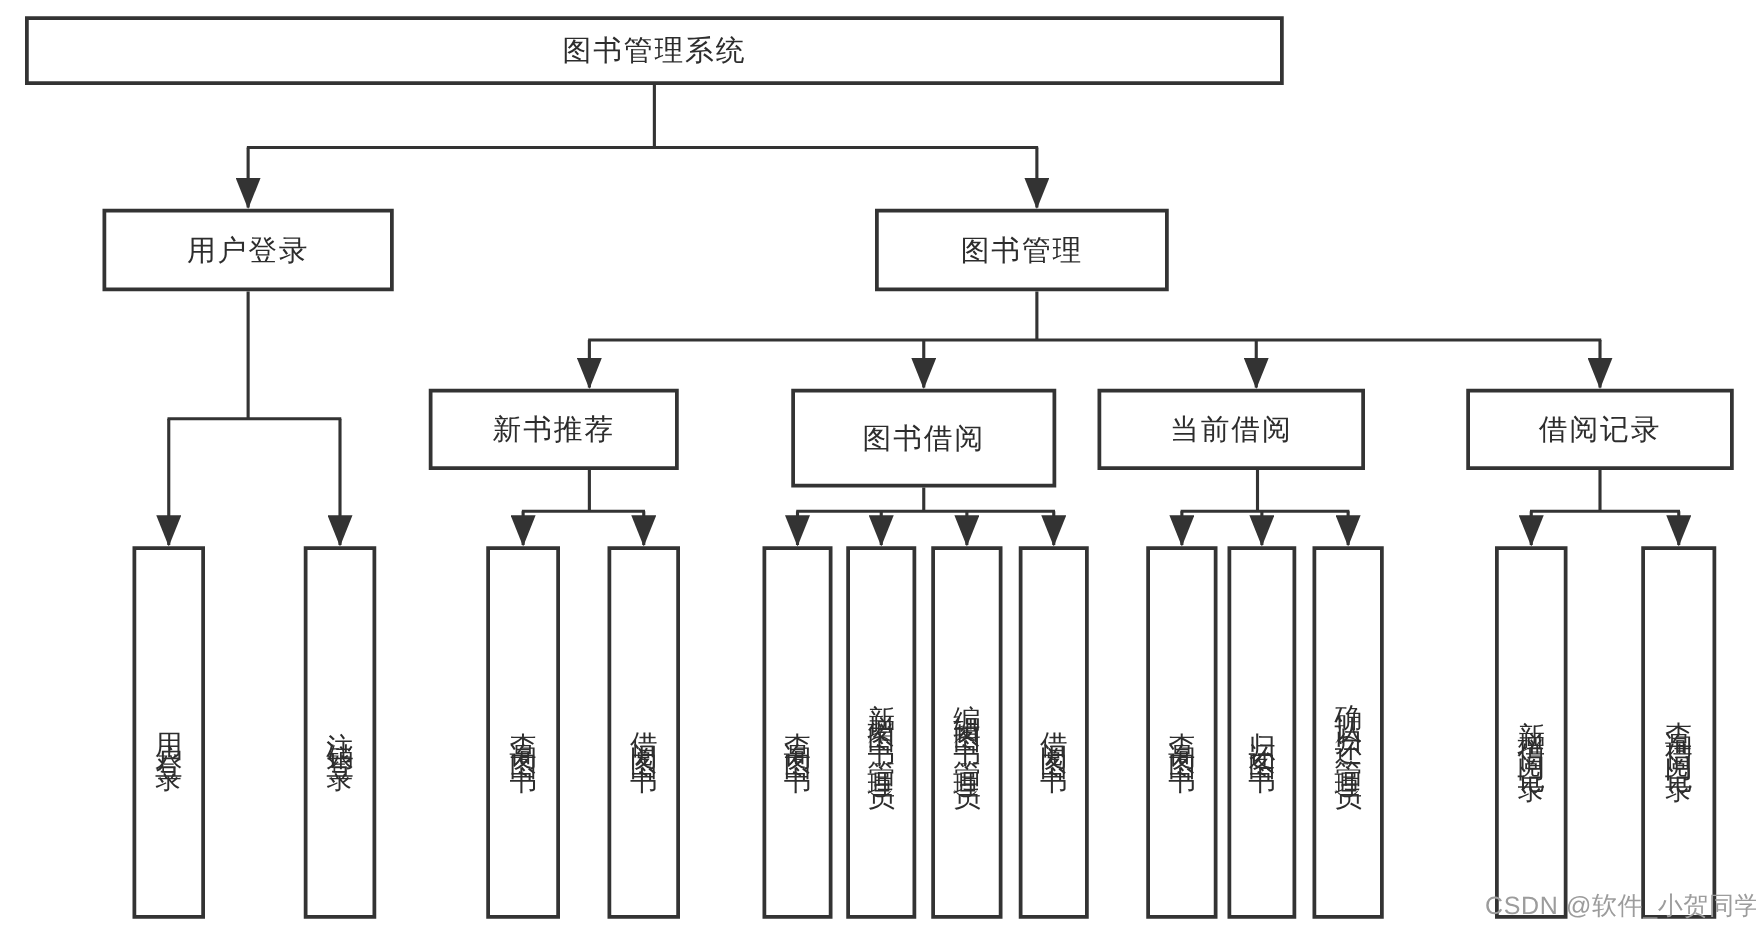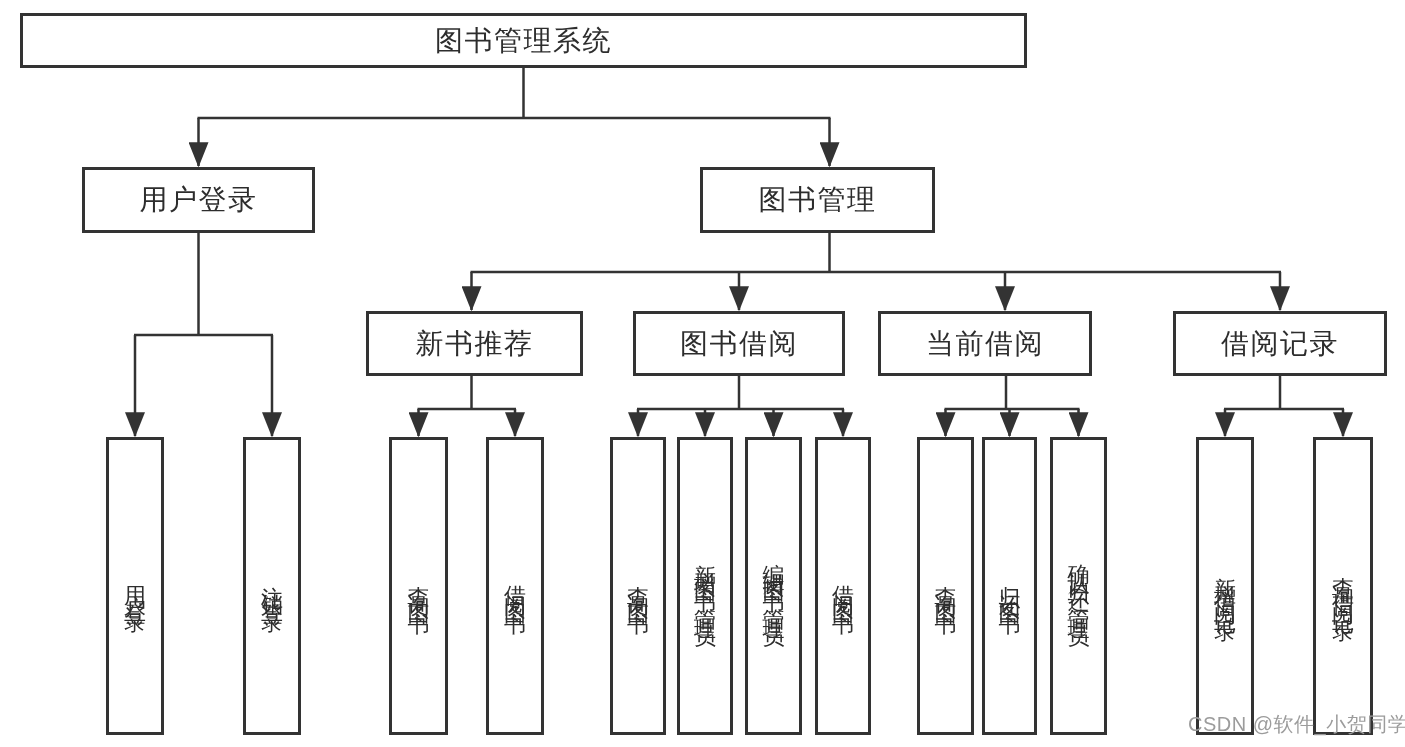--- a/index.html
+++ b/index.html
@@ -22,21 +22,21 @@
   svg.connectors .arrowhead{fill:var(--line);stroke:none;}
   .box{
     position:absolute;
     box-sizing:border-box;
     border:3px solid var(--box_border);
     background:var(--background);
     display:flex;align-items:center;justify-content:center;
     color:var(--text);
   }
   .hbox span{
-    font-size:28px;
+    font-size:23px;
     letter-spacing:1.5px;
     white-space:nowrap;
   }
   .vbox span{
     writing-mode:vertical-rl;
     text-orientation:mixed;
     font-size:22px;
     letter-spacing:9px;
     line-height:1;
     white-space:nowrap;
@@ -122,24 +122,24 @@
     <span>图书管理系统</span>
   </div>
 
   <div class="box hbox" style="left:82px;top:167px;width:233px;height:66px">
     <span>用户登录</span>
   </div>
   <div class="box hbox" style="left:700px;top:167px;width:235px;height:66px">
     <span>图书管理</span>
   </div>
 
-  <div class="box hbox" style="left:366px;top:311px;width:217px;height:65px">
+  <div class="box hbox" style="left:343px;top:311px;width:200px;height:65px">
     <span>新书推荐</span>
   </div>
-  <div class="box hbox" style="left:633px;top:311px;width:212px;height:65px">
+  <div class="box hbox" style="left:633px;top:311px;width:212px;height:79px">
     <span>图书借阅</span>
   </div>
   <div class="box hbox" style="left:878px;top:311px;width:214px;height:65px">
     <span>当前借阅</span>
   </div>
   <div class="box hbox" style="left:1173px;top:311px;width:214px;height:65px">
     <span>借阅记录</span>
   </div>
 
   <div class="box vbox" style="left:106px;top:437px;width:58px;height:298px">

